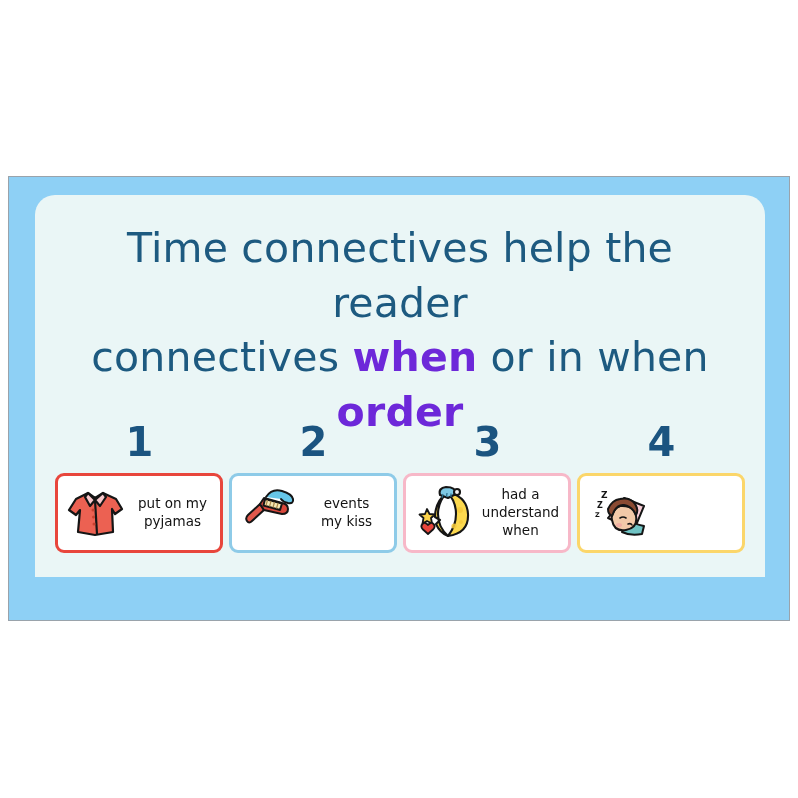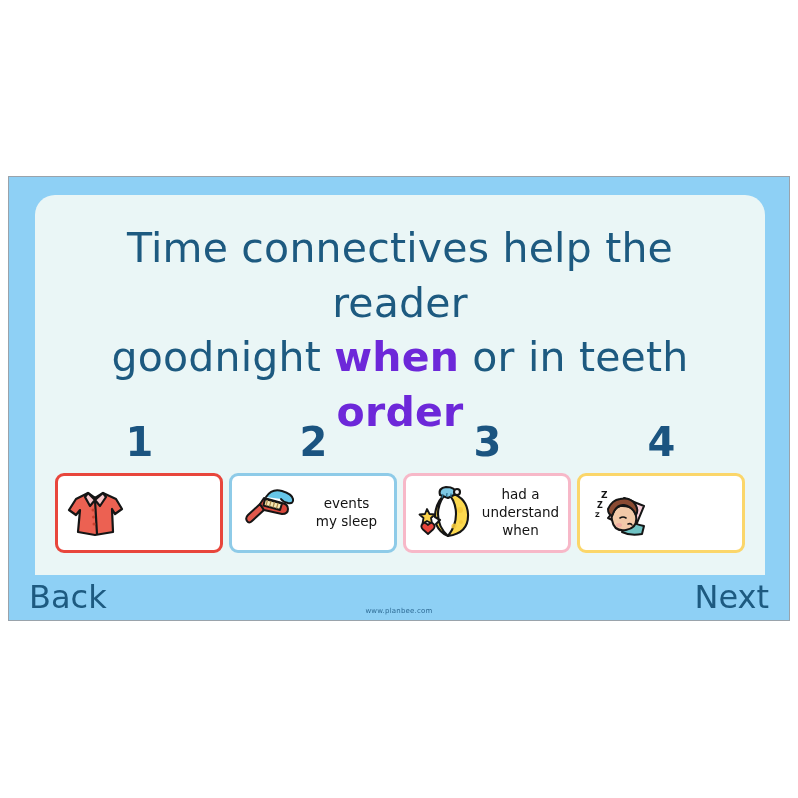--- a/index.html
+++ b/index.html
@@ -141,41 +141,45 @@
 </style>
 </head>
 <body>
 
 <div id="slide-frame">
 
   <div id="content-panel">
 
     <div id="title-block">
       <span>Time connectives help the reader</span><br>
-      <span>goodnight </span><span class="b">when</span><span> or in teeth </span><span class="b">order</span><br>
+      <span>connectives </span><span class="b">when</span><span> or in when </span><span class="b">order</span><br>
     </div>
 
     <div id="steps-row">
 
       <div class="step">
         <div class="step-number">1</div>
         <div class="step-card" style="border-color:#e8463c">
           <div class="step-icon">
             <svg width="64" height="58" viewBox="0 0 64 58">
               <g stroke="#151515" stroke-width="2.2" stroke-linejoin="round" stroke-linecap="round">
                 <path d="M24 9 L31 14 L39 9 L52 15 L58 25 L51 30 L48 25 L49 48 L31 51 L14 48 L16 26 L12 31 L5 26 L12 15 Z" fill="#ec6152"></path>
                 <path d="M24 9 L31 16 L26 22 L21 13 Z" fill="#f8c9cc"></path>
                 <path d="M39 9 L31 16 L36 22 L42 13 Z" fill="#f8c9cc"></path>
                 <path d="M31 16 L33 50" fill="none"></path>
               </g>
               <circle cx="29" cy="26" r="1.5" fill="#c8402f"></circle>
               <circle cx="29.5" cy="33" r="1.5" fill="#c8402f"></circle>
               <circle cx="30" cy="40" r="1.5" fill="#c8402f"></circle>
             </svg>
           </div>
+          <div class="step-label">
+            <span>put on my</span><br>
+            <span>pyjamas</span>
+          </div>
         </div>
       </div>
 
       <div class="step">
         <div class="step-number">2</div>
         <div class="step-card" style="border-color:#8ecbe8">
           <div class="step-icon">
             <svg width="64" height="58" viewBox="0 0 64 58">
               <g stroke="#151515" stroke-width="2" stroke-linejoin="round" stroke-linecap="round">
                 <path d="M22 20 L10 31 Q7 34 9 37 Q11 40 14 37 L26 26 Z" fill="#e2584b"></path>
@@ -186,21 +190,21 @@
               <g stroke="#a8884a" stroke-width="1.2">
                 <path d="M29.5 16 L28 21.5"></path>
                   <path d="M33 17 L31.5 22.5"></path>
                 <path d="M36.5 18 L35 23.5"></path>
                   <path d="M40 19 L38.5 24.5"></path>
               </g>
             </svg>
           </div>
           <div class="step-label">
             <span>events</span><br>
-            <span>my sleep</span>
+            <span>my kiss</span>
           </div>
         </div>
       </div>
 
       <div class="step">
         <div class="step-number">3</div>
         <div class="step-card" style="border-color:#f7b8c8">
           <div class="step-icon">
             <svg width="64" height="58" viewBox="0 0 64 58">
               <g stroke="#151515" stroke-width="2.1" stroke-linejoin="round" stroke-linecap="round">
@@ -254,19 +258,14 @@
                 <text x="9" y="33" font-size="6.5">Z</text>
               </g>
             </svg>
           </div>
         </div>
       </div>
 
     </div>
   </div>
 
-  <div id="bottom-bar">
-    <button class="nav-btn" id="back-button">Back</button>
-    <button class="nav-btn" id="next-button">Next</button>
-    <div id="watermark">www.planbee.com</div>
-  </div>
 
 </div>
 
 </body></html>

